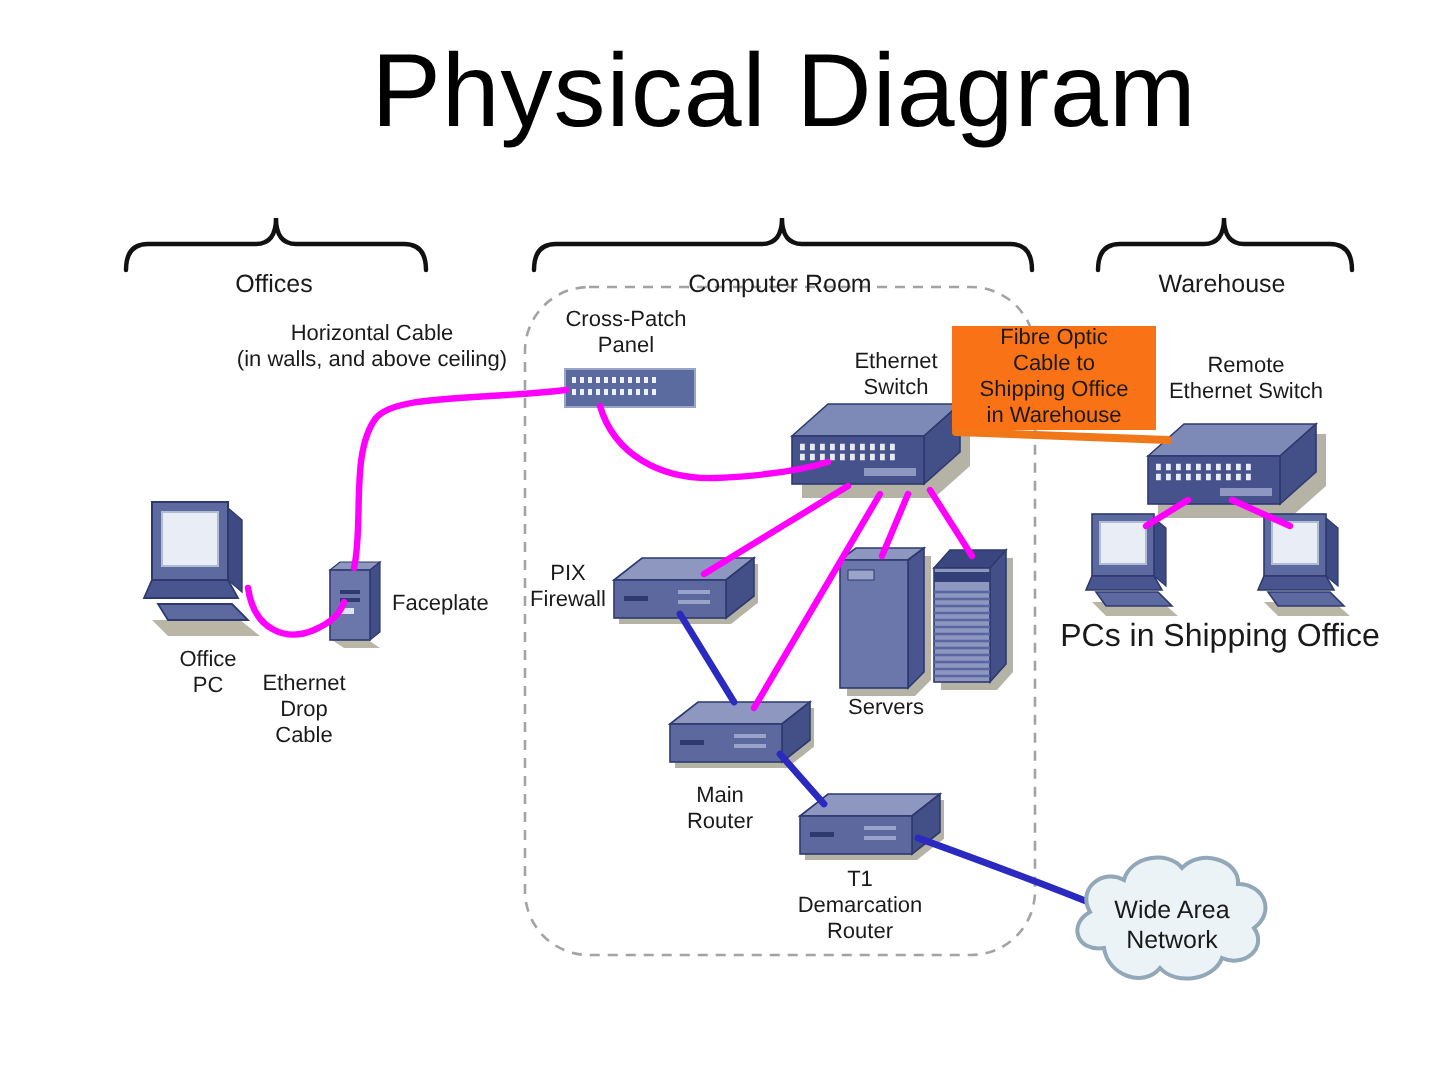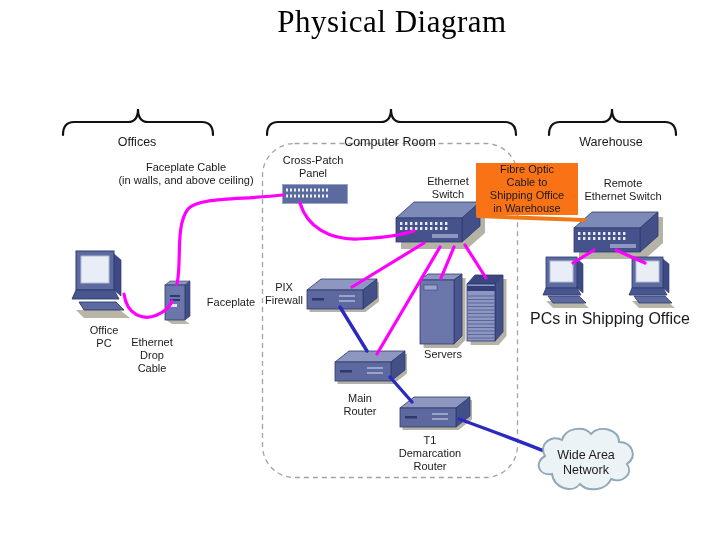--- a/index.html
+++ b/index.html
@@ -1,22 +1,22 @@
 <!DOCTYPE html>
 <html><head>
 <meta charset="utf-8">
 <style>
   html,body{margin:0;padding:0;background:#fff;}
   #stage{position:relative;width:728px;height:535px;background:#fff;overflow:hidden;
          font-family:"Liberation Sans",sans-serif;color:#1a1a1a;}
   .lbl{position:absolute;font-size:11px;line-height:1.18;text-align:center;
        white-space:pre-line;z-index:5;}
   .sec{font-size:12.5px;margin-top:48px;}
-  #title{position:absolute;top:4px;left:56px;width:672px;text-align:center;
-         font-size:31px;font-weight:400;color:#000;z-index:5;letter-spacing:0.5px;font-family:Liberation Serif, serif;}
+  #title{position:absolute;top:16px;left:56px;width:672px;text-align:center;
+         font-size:52px;font-weight:400;color:#000;z-index:5;letter-spacing:0.5px;}
   .dev{position:absolute;z-index:2;}
   .dev svg{display:block;width:100%;height:100%;}
   #static-svg{position:absolute;left:0;top:0;z-index:1;}
   #cable-svg{position:absolute;left:0;top:0;z-index:3;pointer-events:none;}
   #wan-cloud{z-index:4;}
   .whitebg{background:#f97316;}
 </style>
 </head>
 <body>
 
@@ -180,38 +180,38 @@
       <path d="M459,419 C492,431 522,442 549,453" stroke-width="3.4" stroke="#2a2ac0"></path>
     </g>
   </svg>
 
   <div id="title">Physical Diagram</div>
 
   <div class="lbl sec" style="left:87px;top:87px;width:100px">Offices</div>
   <div class="lbl sec" style="left:320px;top:87px;width:140px">Computer Room</div>
   <div class="lbl sec" style="left:561px;top:87px;width:100px">Warehouse</div>
 
-  <div class="lbl" style="left:76px;top:161px;width:220px">Faceplate Cable
+  <div class="lbl" style="left:76px;top:161px;width:220px">Horizontal Cable
 (in walls, and above ceiling)</div>
   <div class="lbl" style="left:266px;top:154px;width:94px">Cross-Patch
 Panel</div>
   <div class="lbl" style="left:404px;top:175px;width:88px">Ethernet
 Switch</div>
   <div class="lbl whitebg" style="left:476px;top:163px;width:102px">Fibre Optic
 Cable to
 Shipping Office
 in Warehouse</div>
   <div class="lbl" style="left:554px;top:177px;width:138px">Remote
 Ethernet Switch</div>
   <div class="lbl" style="left:72px;top:324px;width:64px">Office
 PC</div>
   <div class="lbl" style="left:110px;top:336px;width:84px">Ethernet
 Drop
 Cable</div>
-  <div class="lbl" style="left:196px;top:296px;width:70px;text-align:center">Faceplate</div>
+  <div class="lbl" style="left:196px;top:296px;width:70px;text-align:left">Faceplate</div>
   <div class="lbl" style="left:252px;top:281px;width:64px">PIX
 Firewall</div>
   <div class="lbl" style="left:404px;top:348px;width:78px">Servers</div>
   <div class="lbl" style="left:322px;top:392px;width:76px">Main
 Router</div>
   <div class="lbl" style="left:378px;top:434px;width:104px">T1
 Demarcation
 Router</div>
   <div class="lbl" style="left:538px;top:448px;width:96px;font-size:12.5px">Wide Area
 Network</div>

